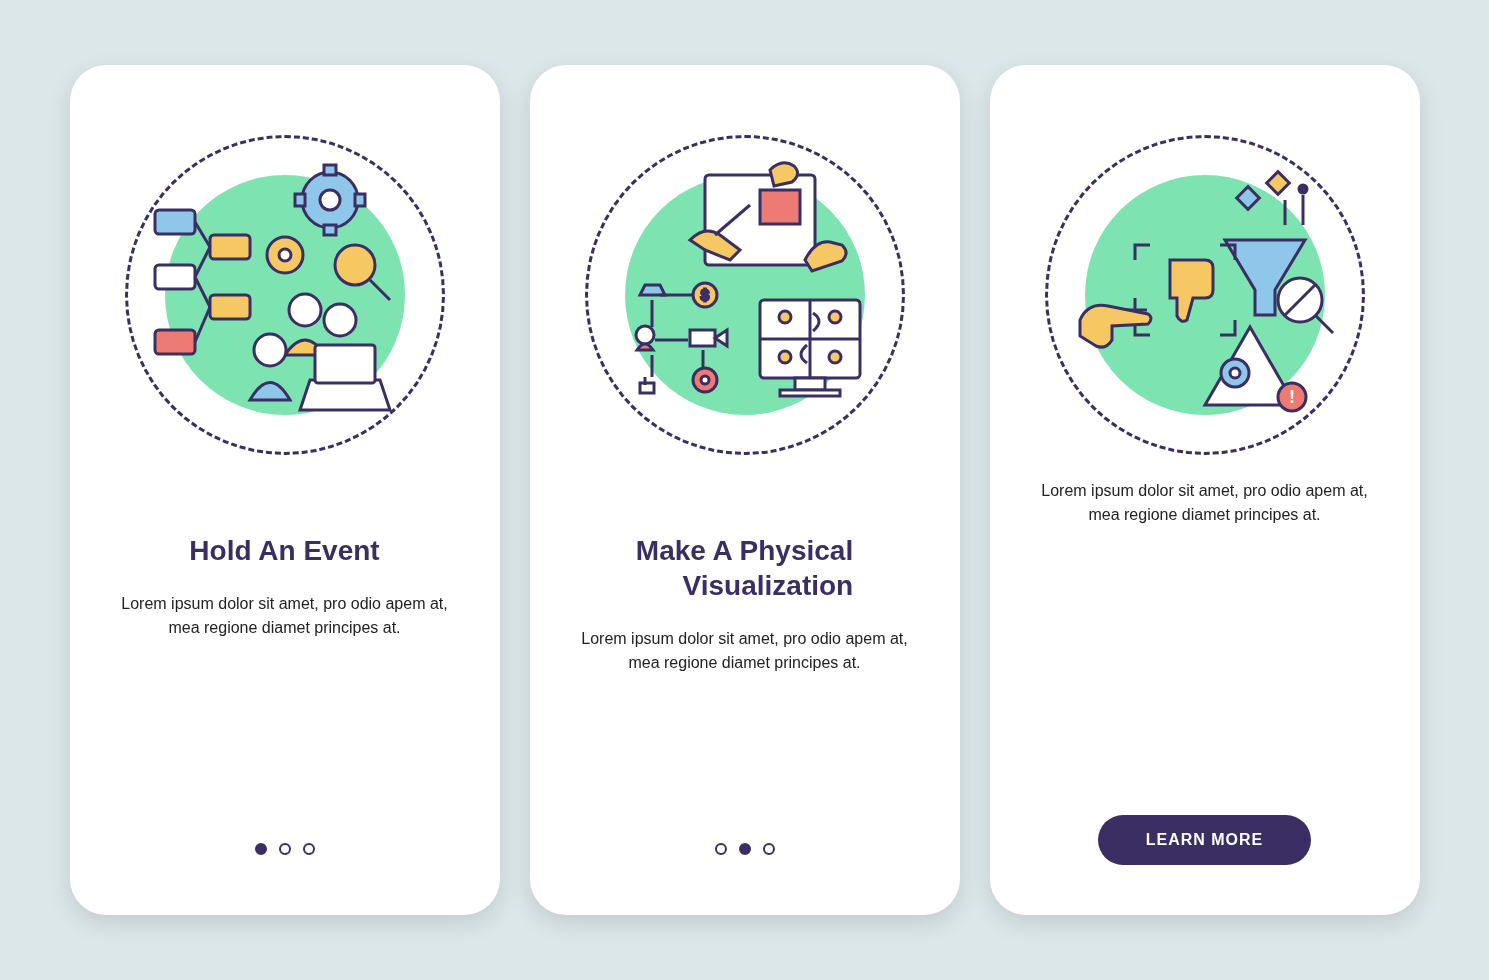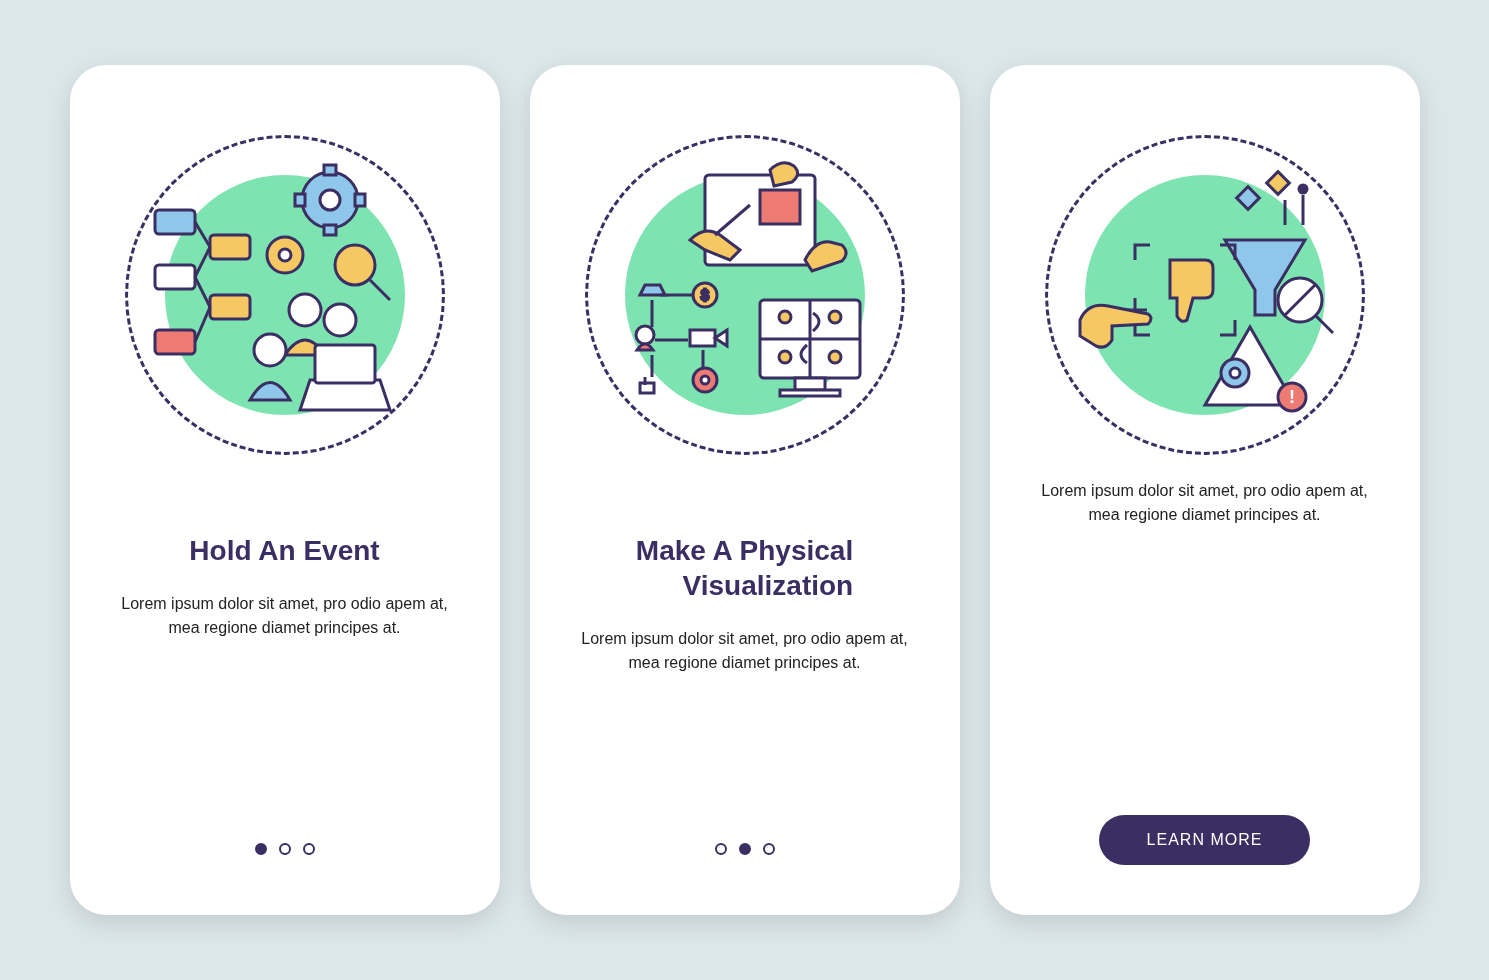--- a/index.html
+++ b/index.html
@@ -81,21 +81,21 @@
     background: #fff;
   }
   .dot.active { background: #3a2e63; }
   .cta {
     background: #3a2e63;
     color: #fff;
     border: none;
     border-radius: 999px;
     padding: 16px 48px;
     font-size: 16px;
-    font-weight: 400;
+    font-weight: 700;
     letter-spacing: 1px;
     cursor: pointer;
   }
 </style>
 </head>
 <body>
 
 <div class="screen">
   <div class="illustration-wrap">
     <div class="green-bg"></div>

